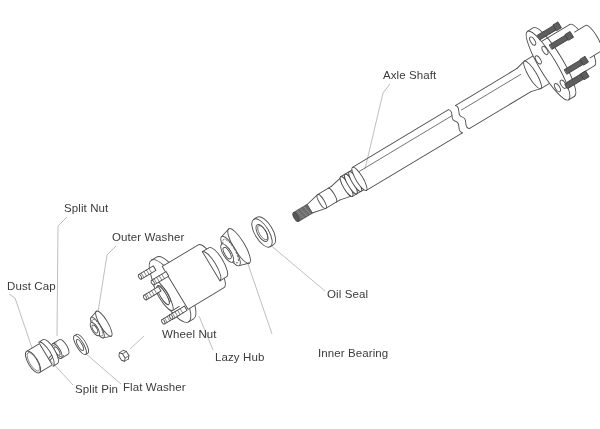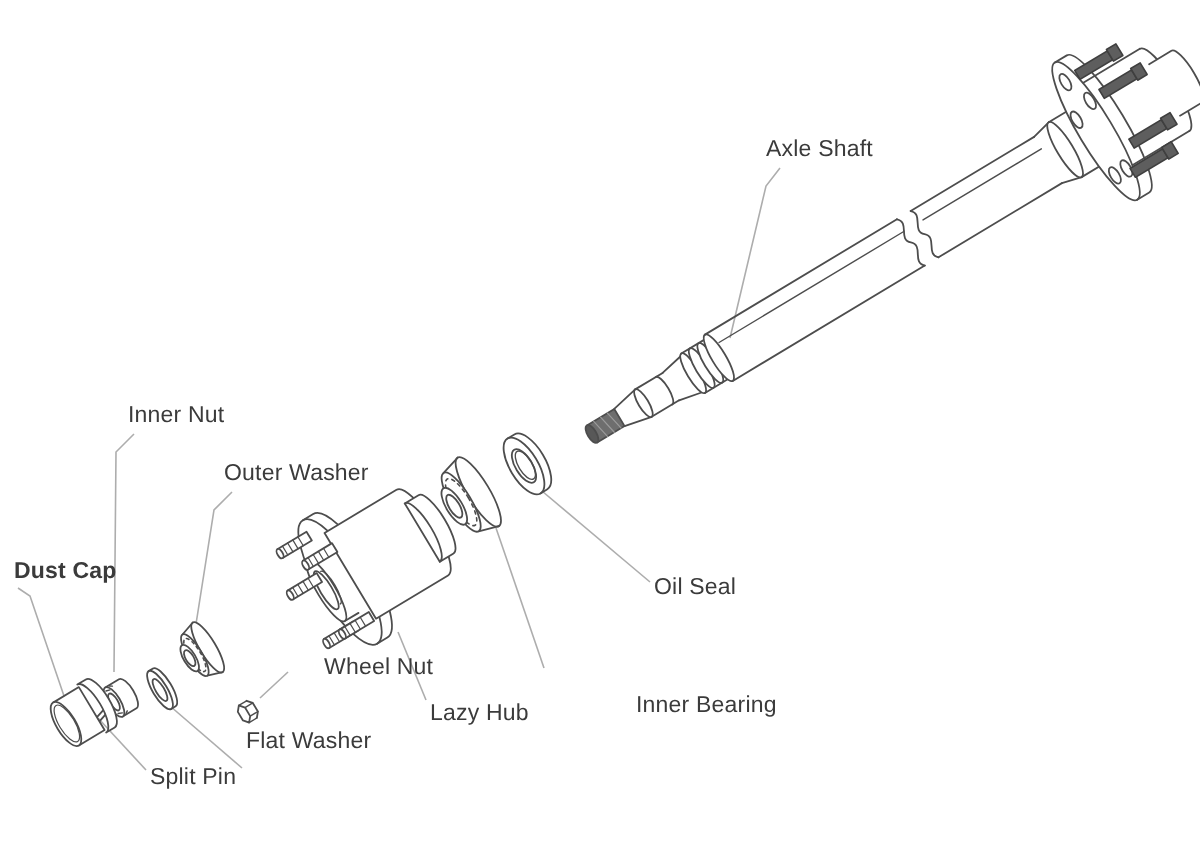--- a/index.html
+++ b/index.html
@@ -5,26 +5,26 @@
   html,body{margin:0;padding:0;background:#fff;}
   .stage{
     position:relative;width:600px;height:429px;background:#ffffff;overflow:hidden;
     font-family:"Liberation Sans",sans-serif;
   }
   svg{position:absolute;left:0;top:0;}
   .lbl{
     position:absolute;font-size:11.5px;line-height:1.15;color:#3b3b3b;
     white-space:nowrap;letter-spacing:.1px;
   }
-  .lbl-dust-cap{left:7px;top:280px;font-weight:bold;}
+  .lbl-dust-cap{left:7px;top:280px;}
   .lbl-castle-nut{left:64px;top:202px;}
   .lbl-outer-bearing{left:112px;top:231px;}
   .lbl-wheel-nut{left:146px;top:328px;margin-left:16px;}
   .lbl-split-pin{left:75px;top:383px;}
-  .lbl-flat-washer{left:123px;top:365px;}
+  .lbl-flat-washer{left:123px;top:381px;}
   .lbl-lazy-hub{left:215px;top:351px;}
   .lbl-inner-bearing{left:274px;top:347px;margin-left:44px;}
   .lbl-oil-seal{left:327px;top:288px;}
   .lbl-axle-shaft{left:383px;top:69px;text-align:center;}
 </style>
 </head>
 <body>
 
 <div class="stage">
 
@@ -201,21 +201,21 @@
     <g transform="translate(122,357) rotate(-31)">
       <path d="M4.5,-5 L6.6,-2.5 L6.6,2.5 L4.5,5" fill="#fff"></path>
       <path d="M0,-5 L4.5,-5 M0,5 L4.5,5 M2.1,-2.5 L6.6,-2.5 M2.1,2.5 L6.6,2.5" stroke-width="0.7"></path>
       <path d="M2.1,-2.5 L0,-5 L-2.1,-2.5 L-2.1,2.5 L0,5 L2.1,2.5 Z" fill="#fff"></path>
     </g>
 
   </g>
 </svg>
 
   <div class="lbl lbl-dust-cap">Dust Cap</div>
-  <div class="lbl lbl-castle-nut">Inner Nut</div>
+  <div class="lbl lbl-castle-nut">Split Nut</div>
   <div class="lbl lbl-outer-bearing">Outer Washer</div>
   <div class="lbl lbl-wheel-nut">Wheel Nut</div>
   <div class="lbl lbl-split-pin">Split Pin</div>
   <div class="lbl lbl-flat-washer">Flat Washer</div>
   <div class="lbl lbl-lazy-hub">Lazy Hub</div>
   <div class="lbl lbl-inner-bearing">Inner Bearing</div>
   <div class="lbl lbl-oil-seal">Oil Seal</div>
   <div class="lbl lbl-axle-shaft">Axle Shaft</div>
 
 </div>

